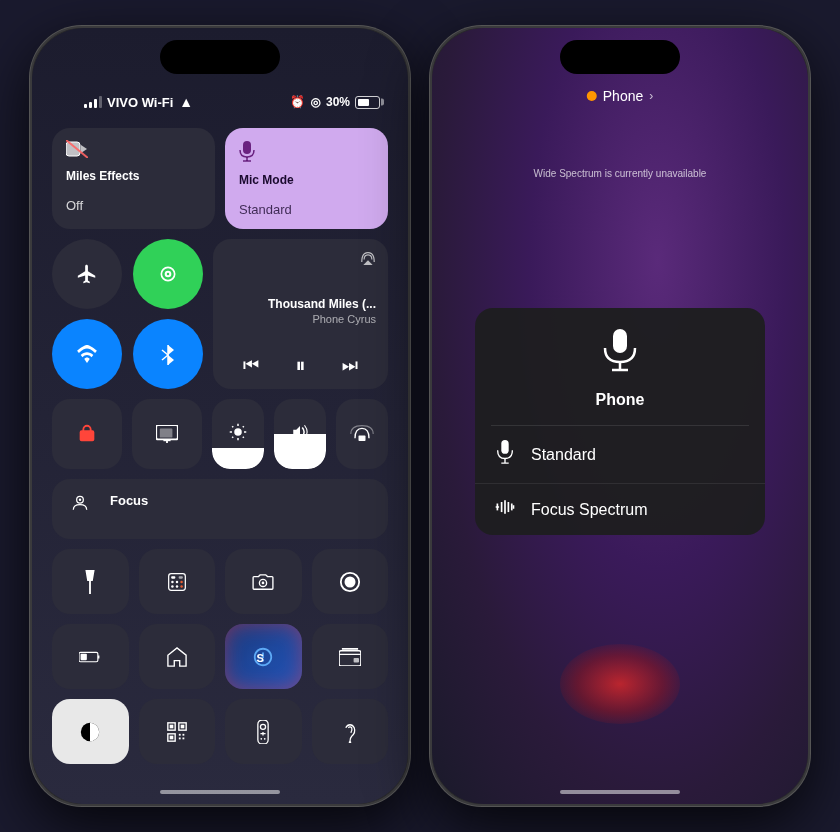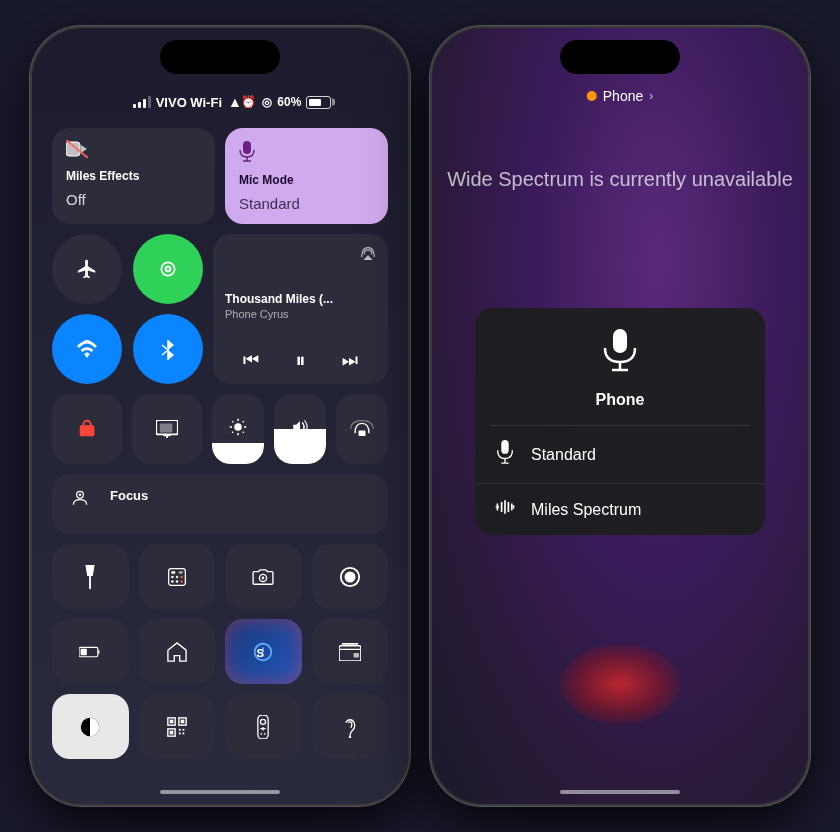--- a/index.html
+++ b/index.html
@@ -45,21 +45,21 @@
       position: absolute;
       inset: 0;
       background: linear-gradient(180deg, #1c1c2e 0%, #2a2a3e 100%);
       border-radius: 52px;
       overflow: hidden;
     }
 
     .status-bar {
       display: flex;
       align-items: center;
-      justify-content: center;
+      justify-content: space-between;
       padding: 16px 28px 6px;
       margin-top: 50px;
       margin-left: 24px;
     }
     .status-bar .signal {
       display: flex;
       align-items: center;
       gap: 3px;
       color: #fff;
       font-size: 13px;
@@ -151,24 +151,24 @@
     .cc-widget-icon {
       font-size: 18px;
       margin-bottom: 6px;
     }
     .cc-widget-title {
       font-size: 12px;
       font-weight: 700;
       line-height: 1.2;
     }
     .cc-widget-subtitle {
-      font-size: 15px;
+      font-size: 13px;
       font-weight: 400;
       opacity: 0.8;
-      margin-top: 8px;
+      margin-top: 15px;
     }
     .cc-widget.video-effects .cc-widget-title,
     .cc-widget.video-effects .cc-widget-subtitle { color: #fff; }
     .cc-widget.mic-mode .cc-widget-title,
     .cc-widget.mic-mode .cc-widget-subtitle { color: #1a0a2e; }
 
     
     .cc-mid-row {
       display: flex;
       gap: 10px;
@@ -202,21 +202,21 @@
       padding: 12px;
       display: flex;
       flex-direction: column;
       justify-content: space-between;
     }
     .music-top {
       display: flex;
       justify-content: flex-end;
     }
     .music-info {
-      text-align: left;
+      text-align: right;
     }
     .music-title {
       font-size: 12px;
       font-weight: 700;
       color: #fff;
       white-space: nowrap;
       overflow: hidden;
       text-overflow: ellipsis;
     }
     .music-artist {
@@ -354,21 +354,21 @@
       overflow: hidden;
     }
 
     .unavailable-msg {
       position: absolute;
       top: 140px;
       left: 50%;
       transform: translateX(-50%);
       white-space: nowrap;
       color: rgba(255,255,255,0.7);
-      font-size: 20px;
+      font-size: 10px;
       text-align: center;
     }
 
     
     .red-glow {
       position: absolute;
       bottom: 80px;
       left: 50%;
       transform: translateX(-50%);
       width: 120px;
@@ -473,21 +473,21 @@
             <span></span>
             <span></span>
             <span></span>
         </div>
         <span>VIVO Wi-Fi</span>
         <span class="wifi-icon">▲</span>
       </div>
       <div class="status-right">
         <span>⏰</span>
         <span>◎</span>
-        <span>60%</span>
+        <span>30%</span>
         <div class="battery">
           <div class="battery-bar">
             <div class="battery-fill"></div>
           </div>
         </div>
       </div>
     </div>
 
     <div class="cc-content">
 
@@ -788,21 +788,21 @@
           <svg width="22" height="18" viewBox="0 0 26 20" fill="white">
             <line x1="2" y1="10" x2="6" y2="10" stroke="white" stroke-width="2"></line>
             <line x1="4" y1="6" x2="4" y2="14" stroke="white" stroke-width="2"></line>
             <line x1="9" y1="4" x2="9" y2="16" stroke="white" stroke-width="2"></line>
             <line x1="13" y1="2" x2="13" y2="18" stroke="white" stroke-width="2"></line>
             <line x1="17" y1="4" x2="17" y2="16" stroke="white" stroke-width="2"></line>
             <line x1="21" y1="6" x2="21" y2="14" stroke="white" stroke-width="2"></line>
             <line x1="23" y1="8" x2="23" y2="12" stroke="white" stroke-width="2"></line>
           </svg>
         </div>
-        <span class="mic-option-label">Miles Spectrum</span>
+        <span class="mic-option-label">Focus Spectrum</span>
       </div>
     </div>
 
     <div class="red-glow"></div>
 
     <div class="home-indicator"></div>
   </div>
 </div>
 
 </body></html>

